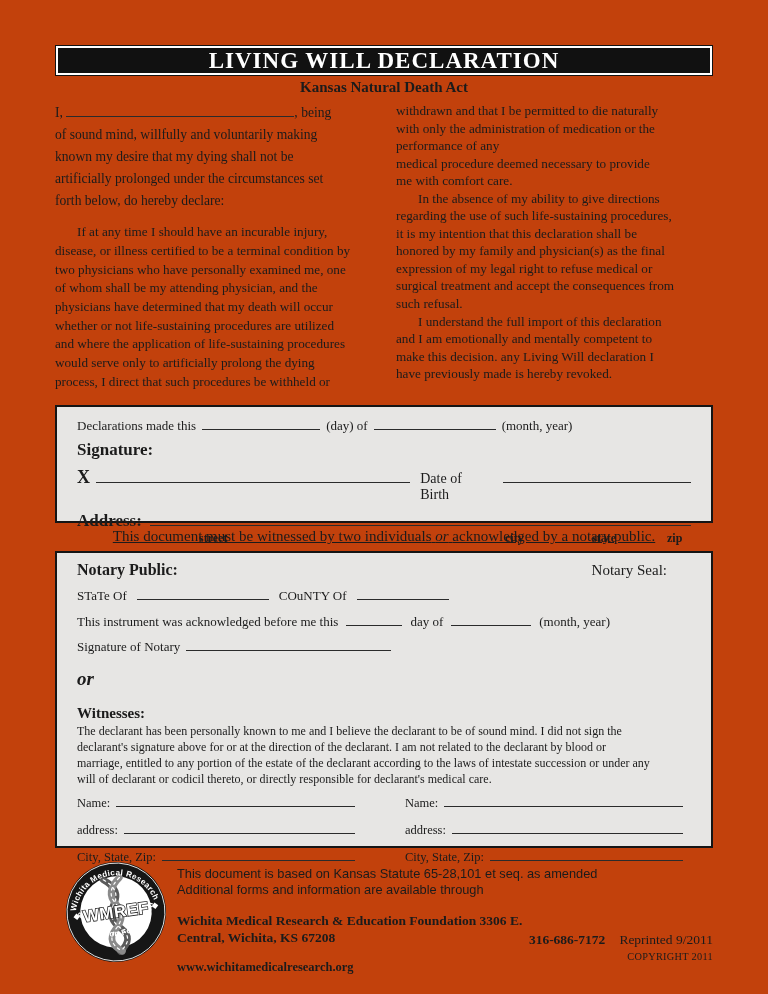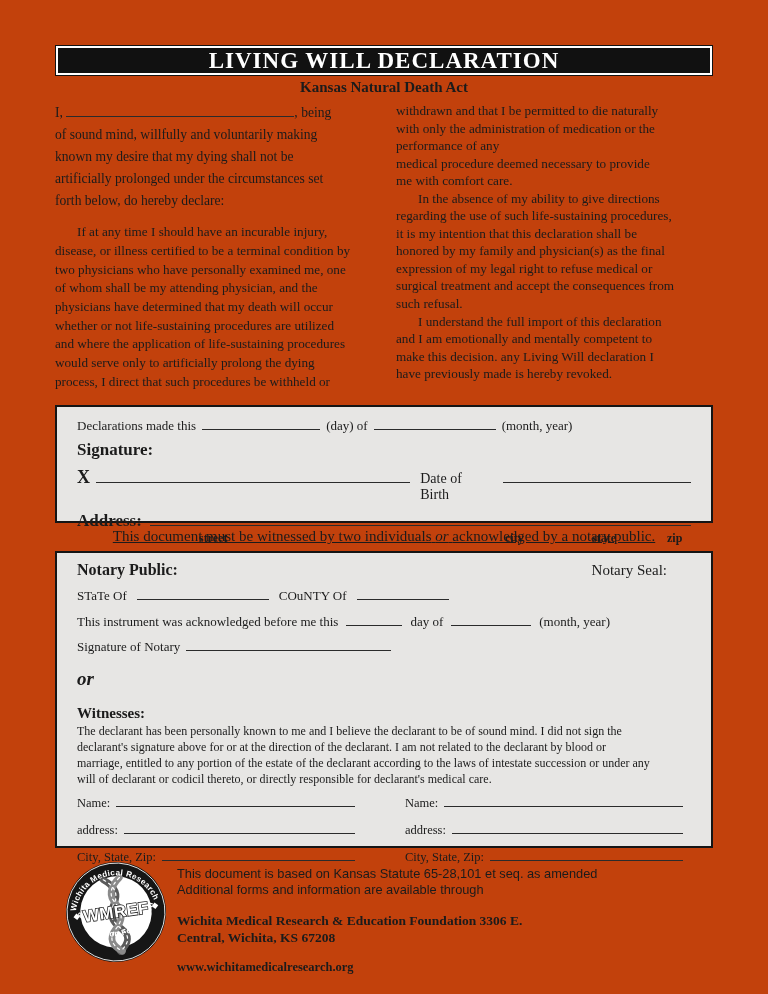--- a/index.html
+++ b/index.html
@@ -275,15 +275,21 @@
       <div class="foot-sans">This document is based on Kansas Statute 65-28,101 et seq. as amended</div>
       <div class="foot-sans">Additional forms and information are available through</div>
       <div class="foot-org">
         <div>Wichita Medical Research &amp; Education Foundation 3306 E.</div>
         <div>Central, Wichita, KS 67208</div>
       </div>
     </div>
 
     <div class="foot-web">www.wichitamedicalresearch.org</div>
 
+    <div class="foot-right">
+      <div class="foot-phone-line">
+        <span class="foot-phone">316-686-7172</span><span>Reprinted 9/2011</span>
+      </div>
+      <div class="foot-copyright">COPYRIGHT 2011</div>
+    </div>
   </div>
 
 </div>
 
 </body></html>

